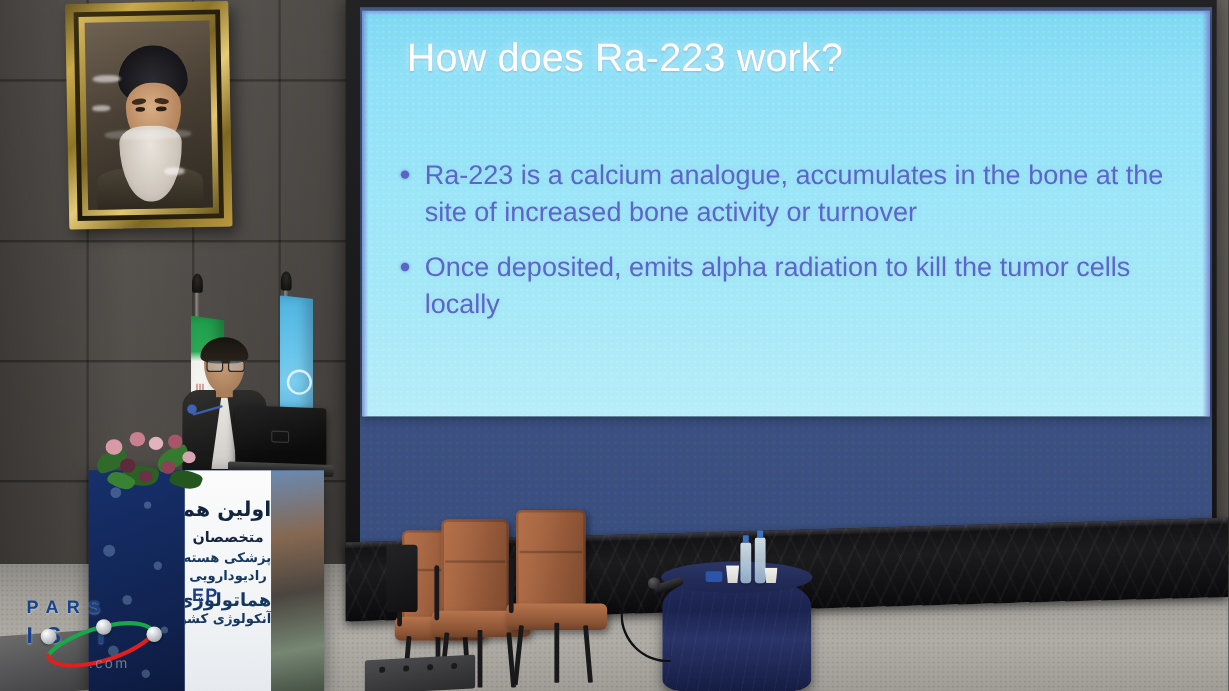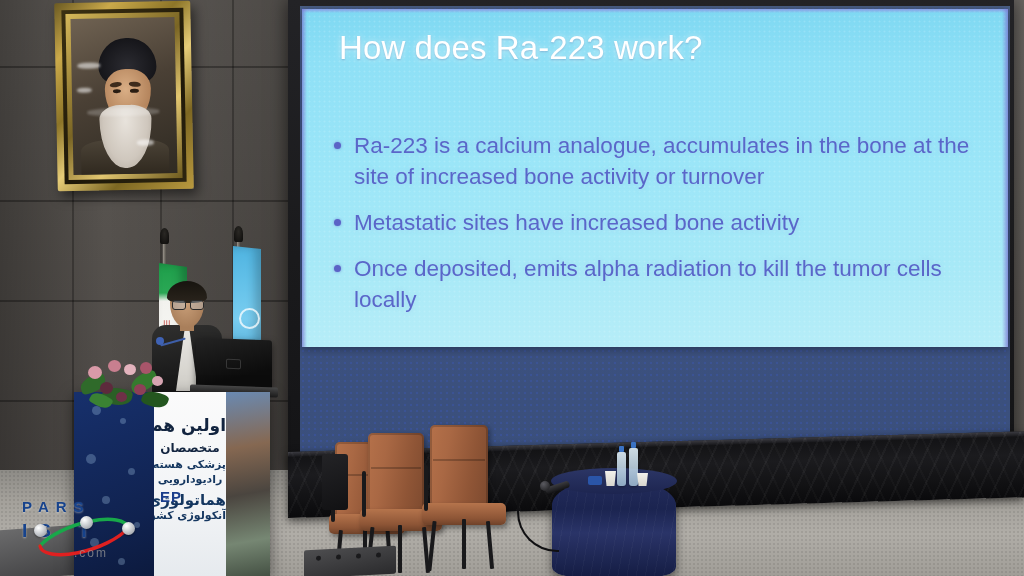--- a/index.html
+++ b/index.html
@@ -373,24 +373,20 @@
 
       <div class="slide-title">How does Ra-223 work?</div>
 
       <div class="bullets">
         <div class="bullet">
           <div class="dot"></div>
           <div class="btext">Ra-223 is a calcium analogue, accumulates in the bone at the site of increased bone activity or turnover</div>
         </div>
         <div class="bullet">
           <div class="dot"></div>
-          <div class="btext">Metastatic sites have increased bone activity</div>
-        </div>
-        <div class="bullet">
-          <div class="dot"></div>
           <div class="btext">Once deposited, emits alpha radiation to kill the tumor cells locally</div>
         </div>
       </div>
     </div>
   </div>
 
   <div class="stage-floor"></div>
 
   <div class="skirt">
     <div class="skirt-lip"></div>

